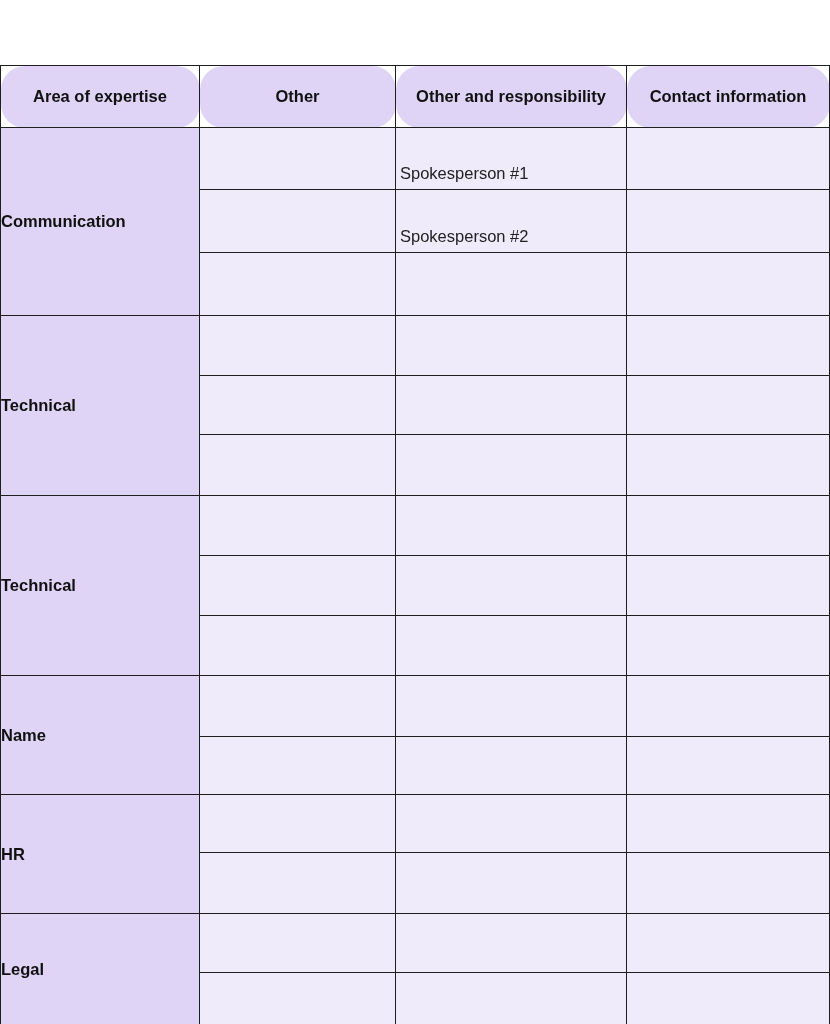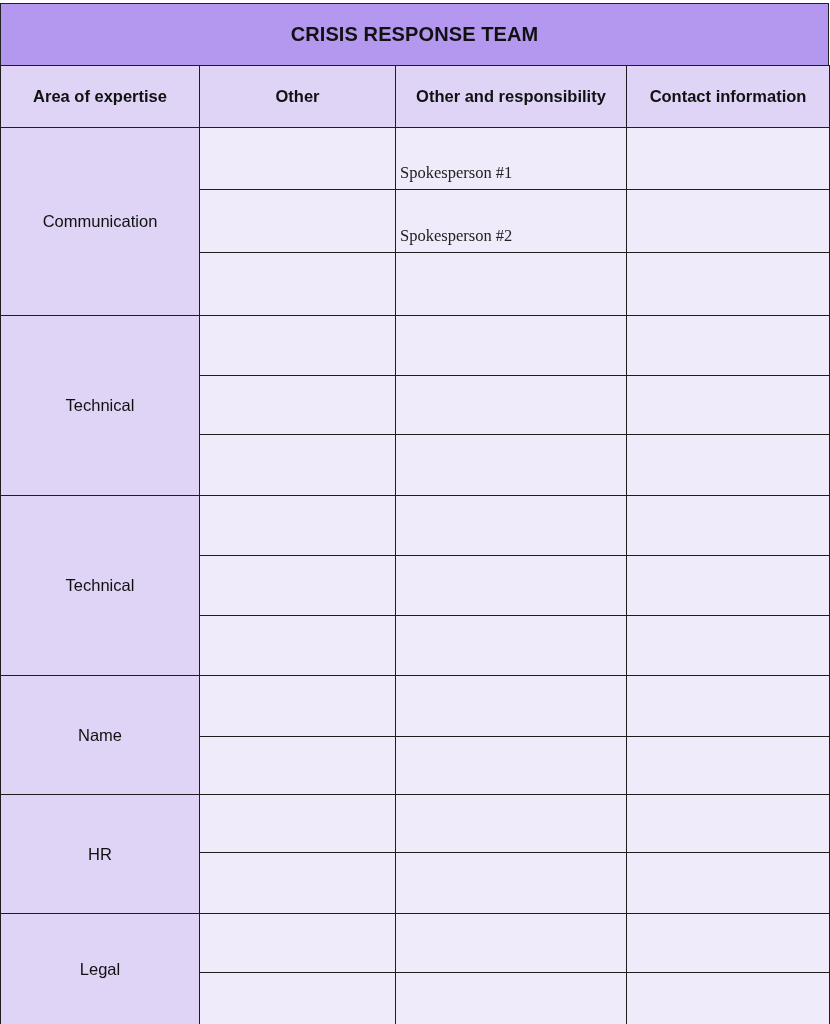--- a/index.html
+++ b/index.html
@@ -15,33 +15,33 @@
   table.grid {
     position: absolute; left: 0; top: 62px; border-collapse: collapse;
     table-layout: fixed; width: 829px;
   }
   table.grid td, table.grid th {
     border: 1.5px solid #1e1e1e; padding: 0; vertical-align: middle;
   }
   th.hdr {
     background: #dfd3f6; font-weight: bold; font-size: 16.5px; text-align: center;
     height: 61px;
+    border-radius: 24px;
   }
   td.area {
-    background: #dfd3f6; font-weight: normal; font-size: 16.5px; text-align: center;
-  }
-  td.cell { background: #efebfa; font-family: Liberation Serif, serif; }
+    background: #dfd3f6; font-weight: bold; font-size: 16.5px; text-align: left;
+  }
+  td.cell { background: #efebfa; }
   td.cell.role { vertical-align: bottom; }
   td.cell .txt { display: block; padding: 0 0 6px 4px; font-size: 16.5px; color: #222; }
 </style>
 </head>
 <body>
 
 <div class="sheet">
-  <div class="title-bar">CRISIS RESPONSE TEAM</div>
 
   <table class="grid">
     <colgroup>
       <col style="width:199px">
       <col style="width:196px">
       <col style="width:231px">
       <col style="width:203px">
     </colgroup>
     <thead>
       <tr>

